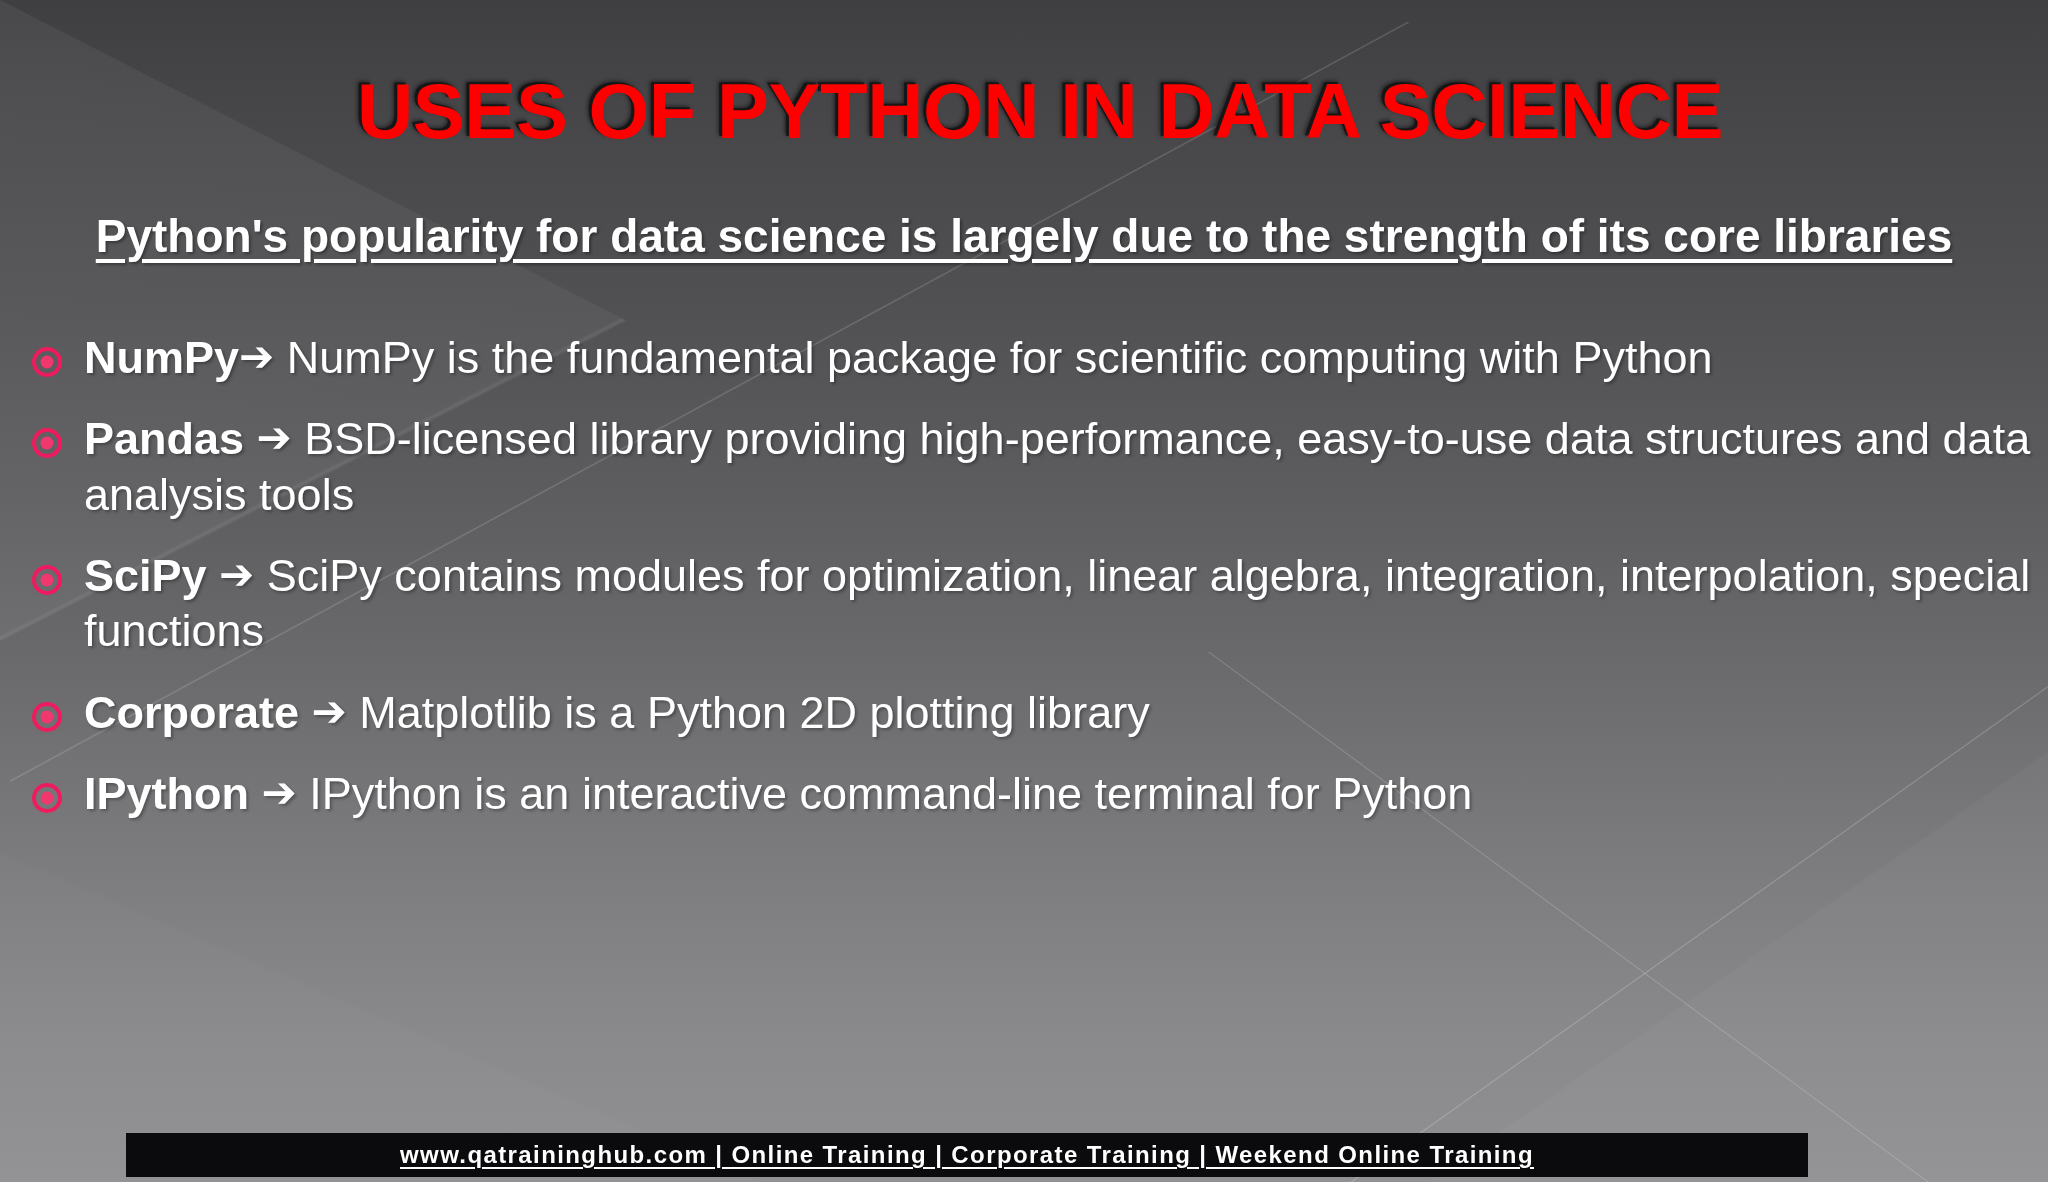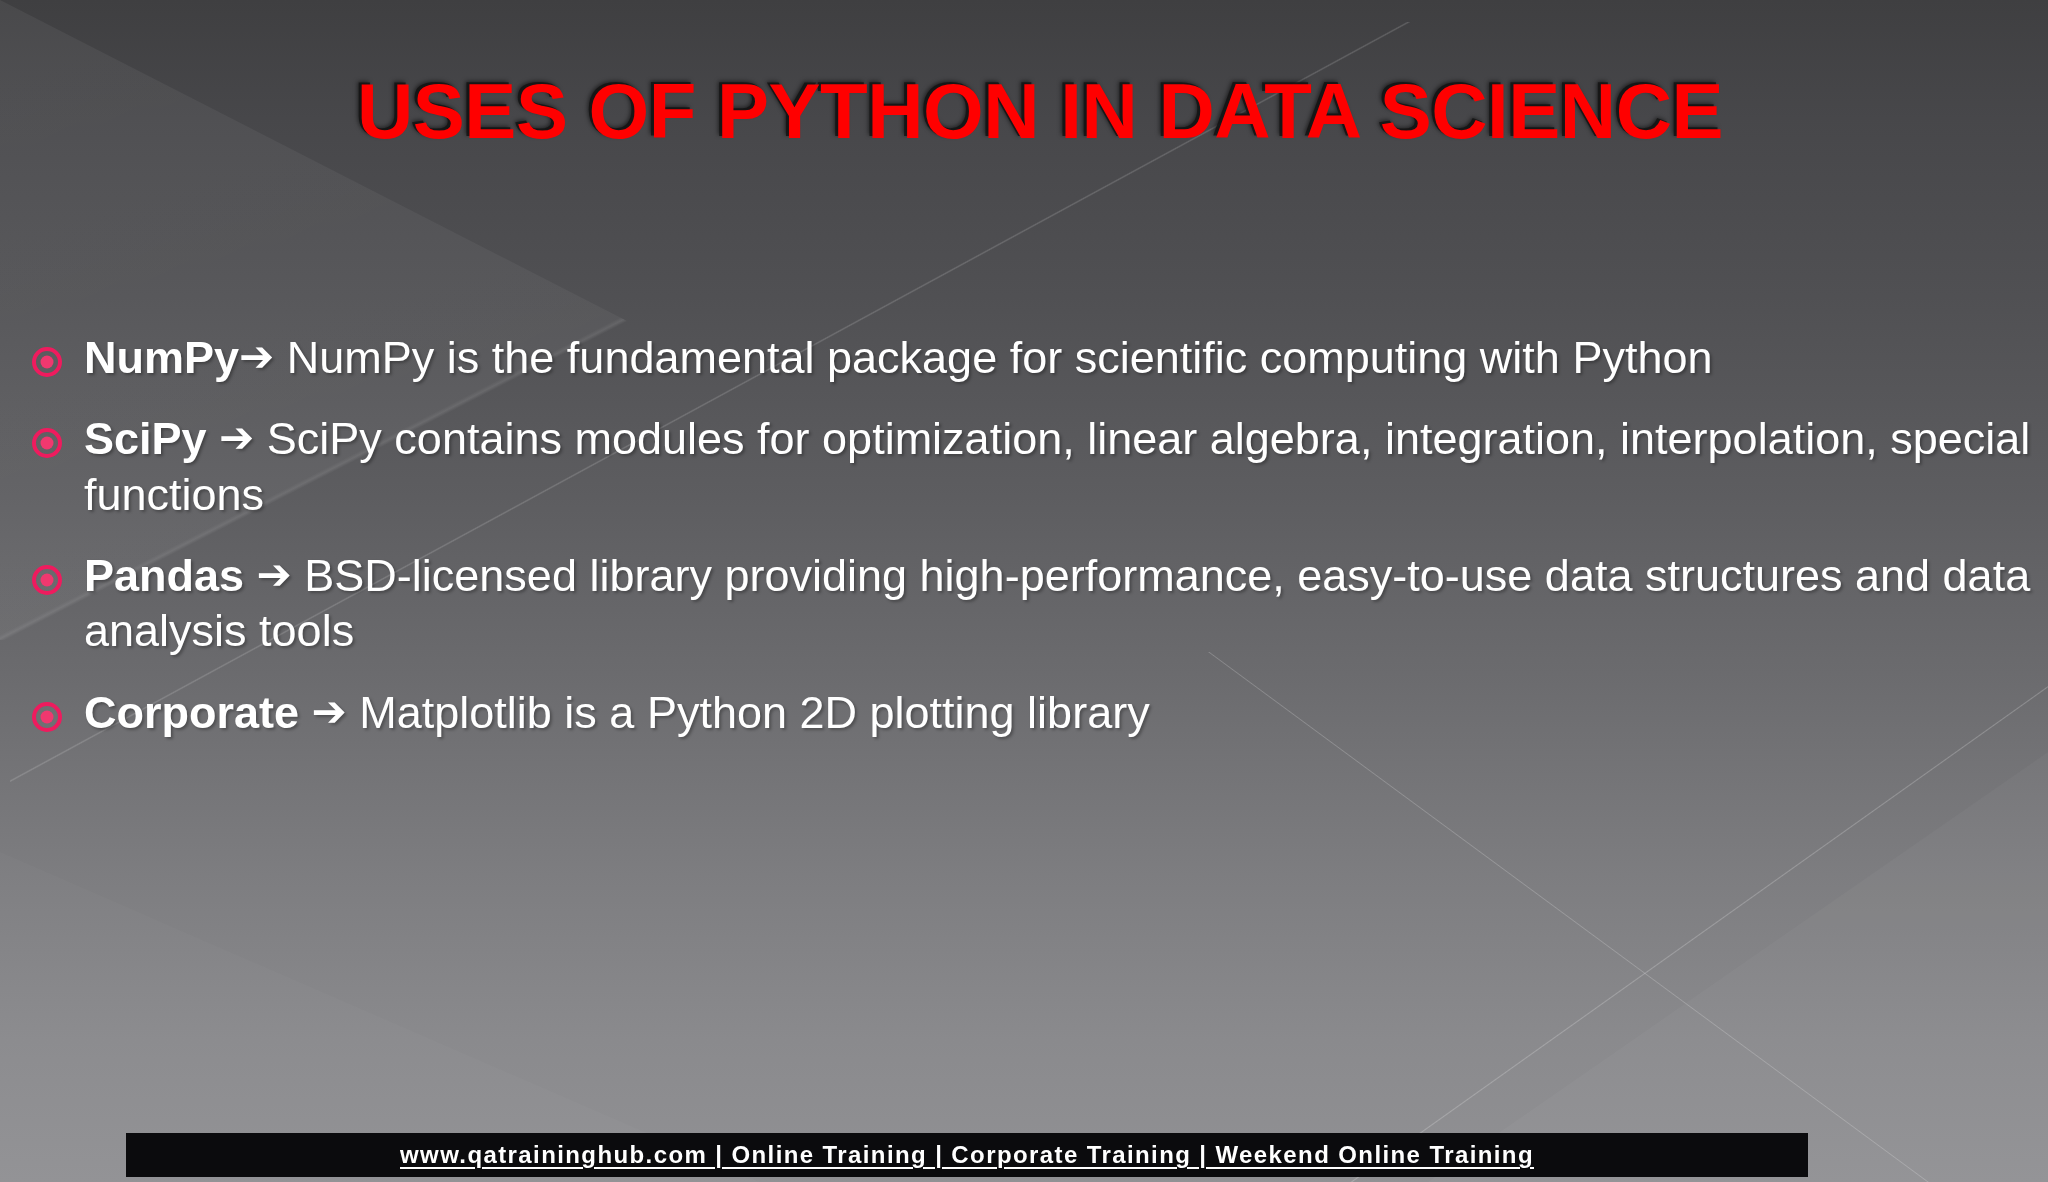--- a/index.html
+++ b/index.html
@@ -191,43 +191,48 @@
 
   <div class="facet" id="facet-top-left"></div>
   <div class="facet" id="facet-diag-a"></div>
   <div class="facet" id="facet-wedge-bottomleft"></div>
   <div class="facet" id="facet-wedge-right"></div>
   <div class="facet" id="facet-diag-b"></div>
   <div class="facet" id="facet-diag-c"></div>
 
   <h1 id="title">USES OF PYTHON IN DATA SCIENCE</h1>
 
+  <h2 id="subtitle">Python's popularity for data science is largely due to the strength of its core libraries</h2>
 
   <ul id="bullet-list">
 
     <li class="bullet-item">
       <span class="bullet-marker"></span>
       <span class="bullet-text"><span class="lib-name">NumPy</span><span class="arrow-glyph">➔</span> <span>NumPy is the fundamental package for scientific computing with Python</span></span>
     </li>
 
     <li class="bullet-item">
       <span class="bullet-marker"></span>
+      <span class="bullet-text"><span class="lib-name">Pandas</span> <span class="arrow-glyph">➔</span> <span>BSD-licensed library providing high-performance, easy-to-use data structures and data analysis tools</span></span>
+    </li>
+
+    <li class="bullet-item">
+      <span class="bullet-marker"></span>
       <span class="bullet-text"><span class="lib-name">SciPy</span> <span class="arrow-glyph">➔</span> <span>SciPy contains modules for optimization, linear algebra, integration, interpolation, special functions</span></span>
     </li>
 
     <li class="bullet-item">
       <span class="bullet-marker"></span>
-      <span class="bullet-text"><span class="lib-name">Pandas</span> <span class="arrow-glyph">➔</span> <span>BSD-licensed library providing high-performance, easy-to-use data structures and data analysis tools</span></span>
-    </li>
-
-    <li class="bullet-item">
-      <span class="bullet-marker"></span>
       <span class="bullet-text"><span class="lib-name">Corporate</span> <span class="arrow-glyph">➔</span> <span>Matplotlib is a Python 2D plotting library</span></span>
     </li>
 
+    <li class="bullet-item">
+      <span class="bullet-marker"></span>
+      <span class="bullet-text"><span class="lib-name">IPython</span> <span class="arrow-glyph">➔</span> <span>IPython is an interactive command-line terminal for Python</span></span>
+    </li>
 
   </ul>
 
   <div id="footer-bar">
     <span id="footer-text">www.qatraininghub.com | Online Training | Corporate Training | Weekend Online Training</span>
   </div>
 
 </div>
 
 </body></html>

